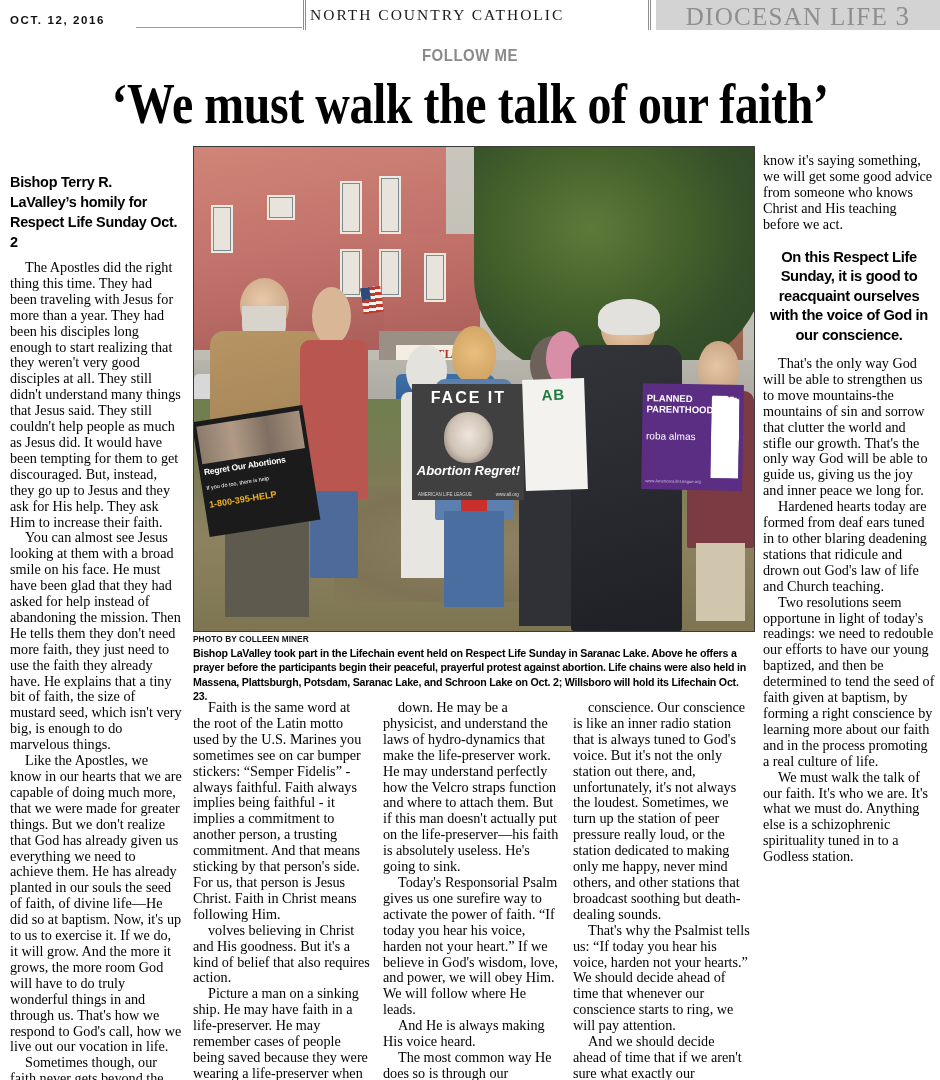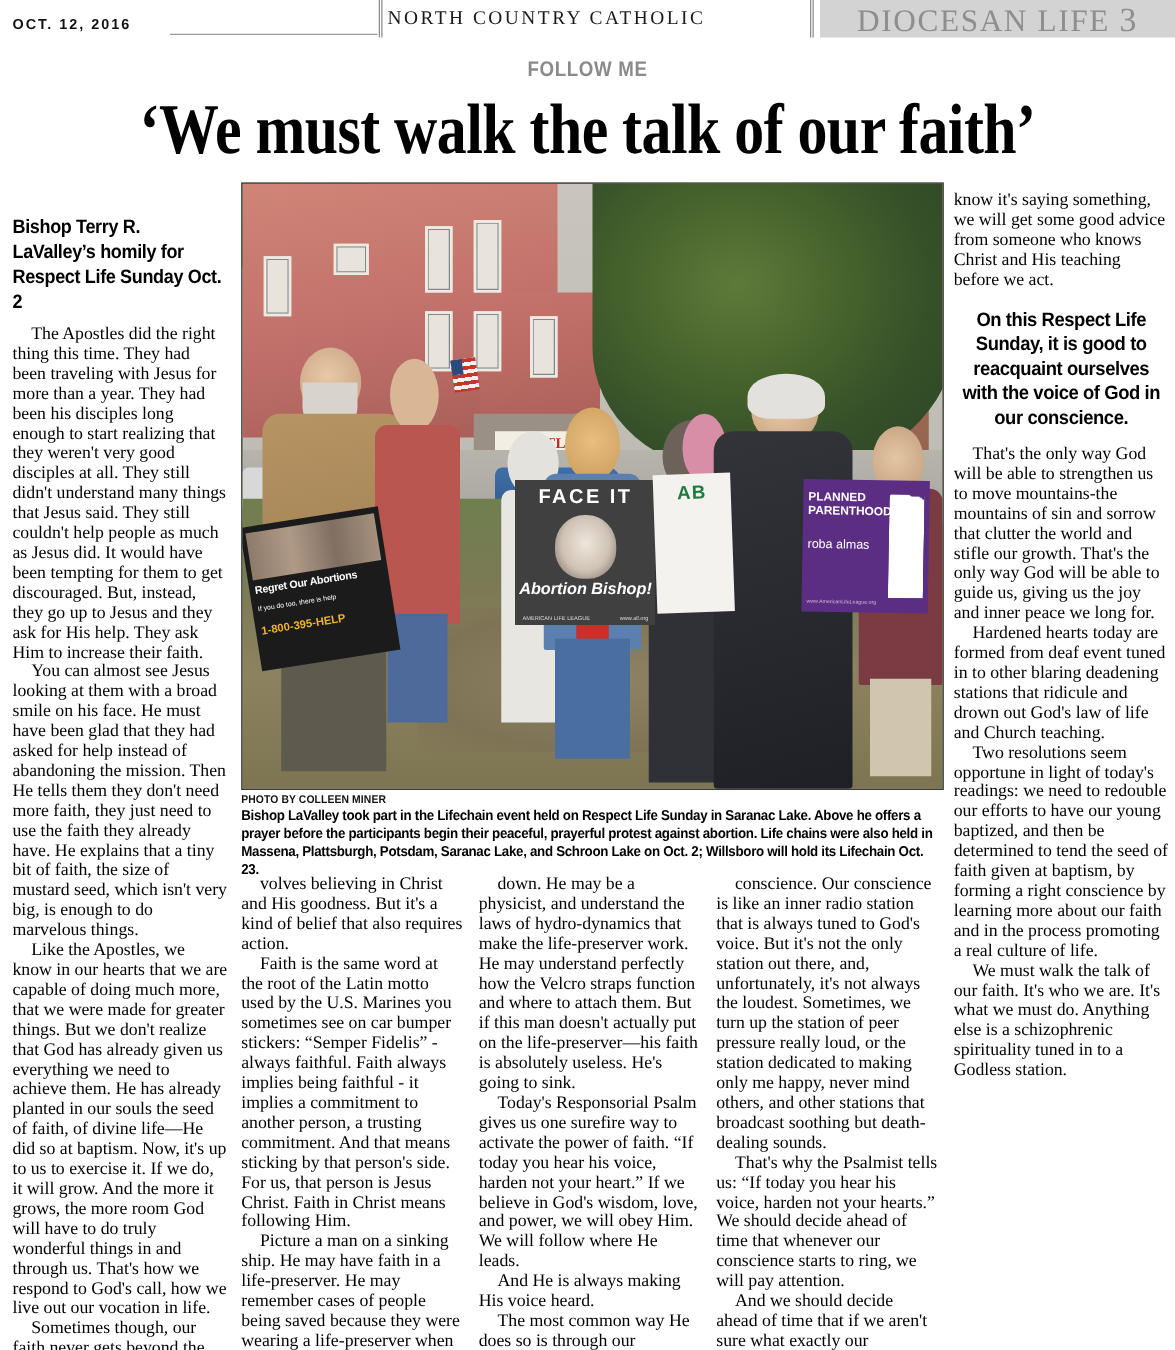--- a/index.html
+++ b/index.html
@@ -491,21 +491,21 @@
       <div class="ph-strip"></div>
       <div class="t1">Regret Our Abortions</div>
       <div class="t2">If you do too, there is help</div>
       <div class="t3">1-800-395-HELP</div>
     </div>
 
 
     <div class="ph-placard sign-faceit">
       <div class="fi-top">FACE IT</div>
       <div class="fi-face"></div>
-      <div class="fi-bot">Abortion Bishop!</div>
+      <div class="fi-bot">Abortion Regret!</div>
       <div class="fi-cred">
         <span>AMERICAN LIFE LEAGUE</span>
         <span>www.all.org</span>
       </div>
     </div>
 
     <div class="ph-placard sign-green">
       <div class="gt">AB</div>
     </div>
 
@@ -515,22 +515,22 @@
       <div class="pp3">www.AmericanLifeLeague.org</div>
       <div class="pp-fig"></div>
     </div>
   </div>
 </div>
 
 <div class="photo-credit">PHOTO BY COLLEEN MINER</div>
 <div class="photo-caption">Bishop LaValley took part in the Lifechain event held on Respect Life Sunday in Saranac Lake. Above he offers a prayer before the participants begin their peaceful, prayerful protest against abortion. Life chains were also held in Massena, Plattsburgh, Potsdam, Saranac Lake, and Schroon Lake on Oct. 2; Willsboro will hold its Lifechain Oct. 23.</div>
 
 <div class="col-b col-b1 body-text">
+    <p>Faith is the same word at the root of the Latin motto used by the U.S. Marines you sometimes see on car bumper stickers: “Semper Fidelis” - always faithful.  Faith always implies being faithful - it implies a commitment to another person, a trusting commitment.  And that means sticking by that person's side.  For us, that person is Jesus Christ.  Faith in Christ means following Him.</p>
     <p>volves believing in Christ and His goodness.  But it's a kind of belief that also requires action.</p>
-    <p>Faith is the same word at the root of the Latin motto used by the U.S. Marines you sometimes see on car bumper stickers: “Semper Fidelis” - always faithful.  Faith always implies being faithful - it implies a commitment to another person, a trusting commitment.  And that means sticking by that person's side.  For us, that person is Jesus Christ.  Faith in Christ means following Him.</p>
     <p>Picture a man on a sinking ship.  He may have faith in a life-preserver.  He may remember cases of people being saved because they were wearing a life-preserver when their ship went</p>
   </div>
 <div class="col-b col-b2 body-text">
     <p>down.  He may be a physicist, and understand the laws of hydro-dynamics that make the life-preserver work. He may understand perfectly how the Velcro straps function and where to attach them.  But if this man doesn't actually put on the life-preserver—his faith is absolutely useless.  He's going to sink.</p>
     <p>Today's Responsorial Psalm gives us one surefire way to activate the power of faith.  “If today you hear his voice, harden not your heart.”  If we believe in God's wisdom, love, and power, we will obey Him.  We will follow where He leads.</p>
     <p>And He is always making His voice heard.</p>
     <p>The most common way He does so is through our</p>
   </div>
 <div class="col-b col-b3 body-text">
     <p>conscience.  Our conscience is like an inner radio station that is always tuned to God's voice.  But it's not the only station out there, and, unfortunately, it's not always the loudest.  Sometimes, we turn up the station of peer pressure really loud, or the station dedicated to making only me happy, never mind others, and other stations that broadcast soothing but death-dealing sounds.</p>
@@ -538,17 +538,17 @@
     <p>And we should decide ahead of time that if we aren't sure what exactly our conscience is saying, but we</p>
   </div>
 
 <div class="col-right">
   <div class="body-text">
       <p class="noindent">know it's saying something, we will get some good advice from someone who knows Christ and His teaching before we act.</p>
     </div>
   <div class="pullquote">On this Respect Life Sunday, it is good to reacquaint ourselves with the voice of God in our conscience.</div>
   <div class="body-text">
       <p>That's the only way God will be able to strengthen us to move mountains-the mountains of sin and sorrow that clutter the world and stifle our growth.  That's the only way God will be able to guide us, giving us the joy and inner peace we long for.</p>
-      <p>Hardened hearts today are formed from deaf event tuned in to other blaring deadening stations that ridicule and drown out God's law of life and Church teaching.</p>
+      <p>Hardened hearts today are formed from deaf ears tuned in to other blaring deadening stations that ridicule and drown out God's law of life and Church teaching.</p>
       <p>Two resolutions seem opportune in light of today's readings:  we need to redouble our efforts to have our young baptized, and then be determined to tend the seed of faith given at baptism, by forming a right conscience by learning more about our faith and in the process promoting a real culture of life.</p>
       <p>We must walk the talk of our faith.  It's who we are.  It's what we must do.  Anything else is a schizophrenic spirituality tuned in to a Godless station.</p>
     </div>
 </div>
 
 </body></html>

